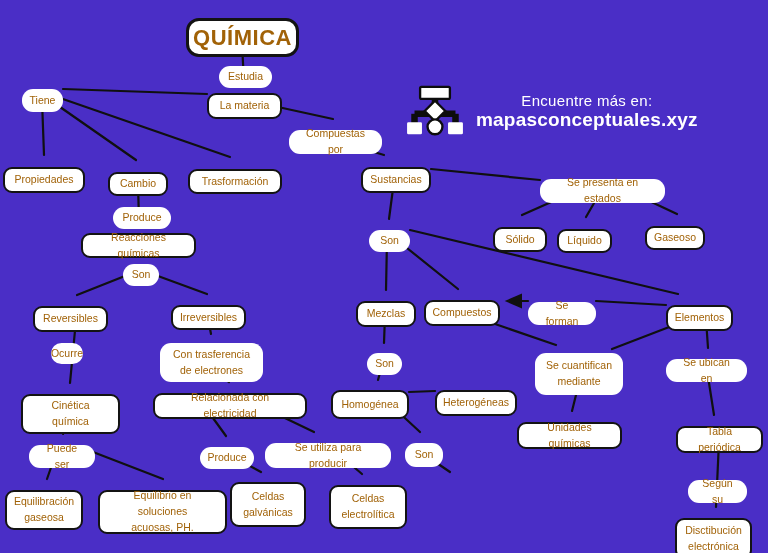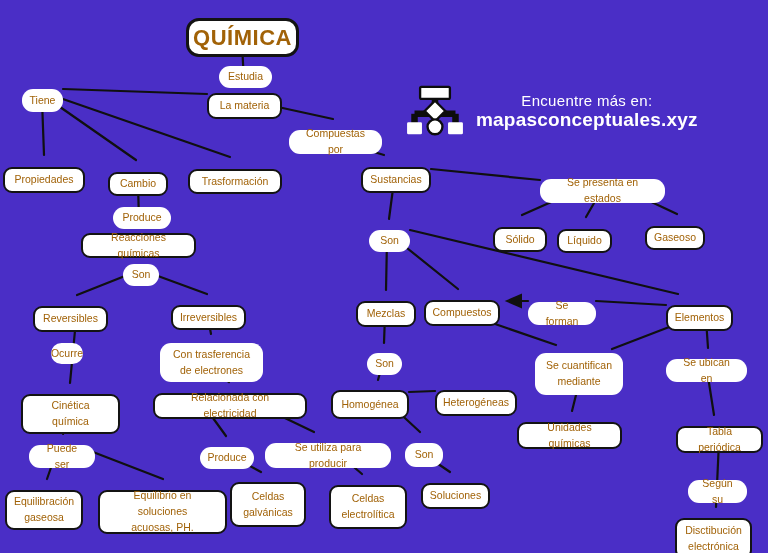--- a/index.html
+++ b/index.html
@@ -179,21 +179,20 @@
       <div class="node link" style="left: 265px; top: 431px; width: 126px; height: 25px;">Se utiliza para producir</div>
       <div class="node link" style="left: 405px; top: 431px; width: 38px; height: 24px;">Son</div>
       <div class="node concept" style="left: 5px; top: 478px; width: 78px; height: 40px;">Equilibración
 gaseosa</div>
       <div class="node concept" style="left: 98px; top: 478px; width: 129px; height: 44px;">Equilibrio en soluciones
 acuosas, PH.</div>
       <div class="node concept" style="left: 230px; top: 470px; width: 76px; height: 45px;">Celdas
 galvánicas</div>
       <div class="node concept" style="left: 329px; top: 473px; width: 78px; height: 44px;">Celdas
 electrolítica</div>
-      <div class="node concept" style="left: 421px; top: 471px; width: 69px; height: 26px;">Soluciones</div>
       <div class="node link" style="left: 688px; top: 468px; width: 59px; height: 23px;">Según su</div>
       <div class="node concept" style="left: 675px; top: 506px; width: 77px; height: 41px;">Disctibución
 electrónica</div>
     </div>
 
   <div class="brand">
     <svg class="brand-icon" viewBox="0 0 64 58" width="62" height="54">
       <g stroke="#0d0d0d" stroke-width="7" fill="none">
         <path d="M32 12 V46"></path>
         <path d="M10 32 H54"></path>

